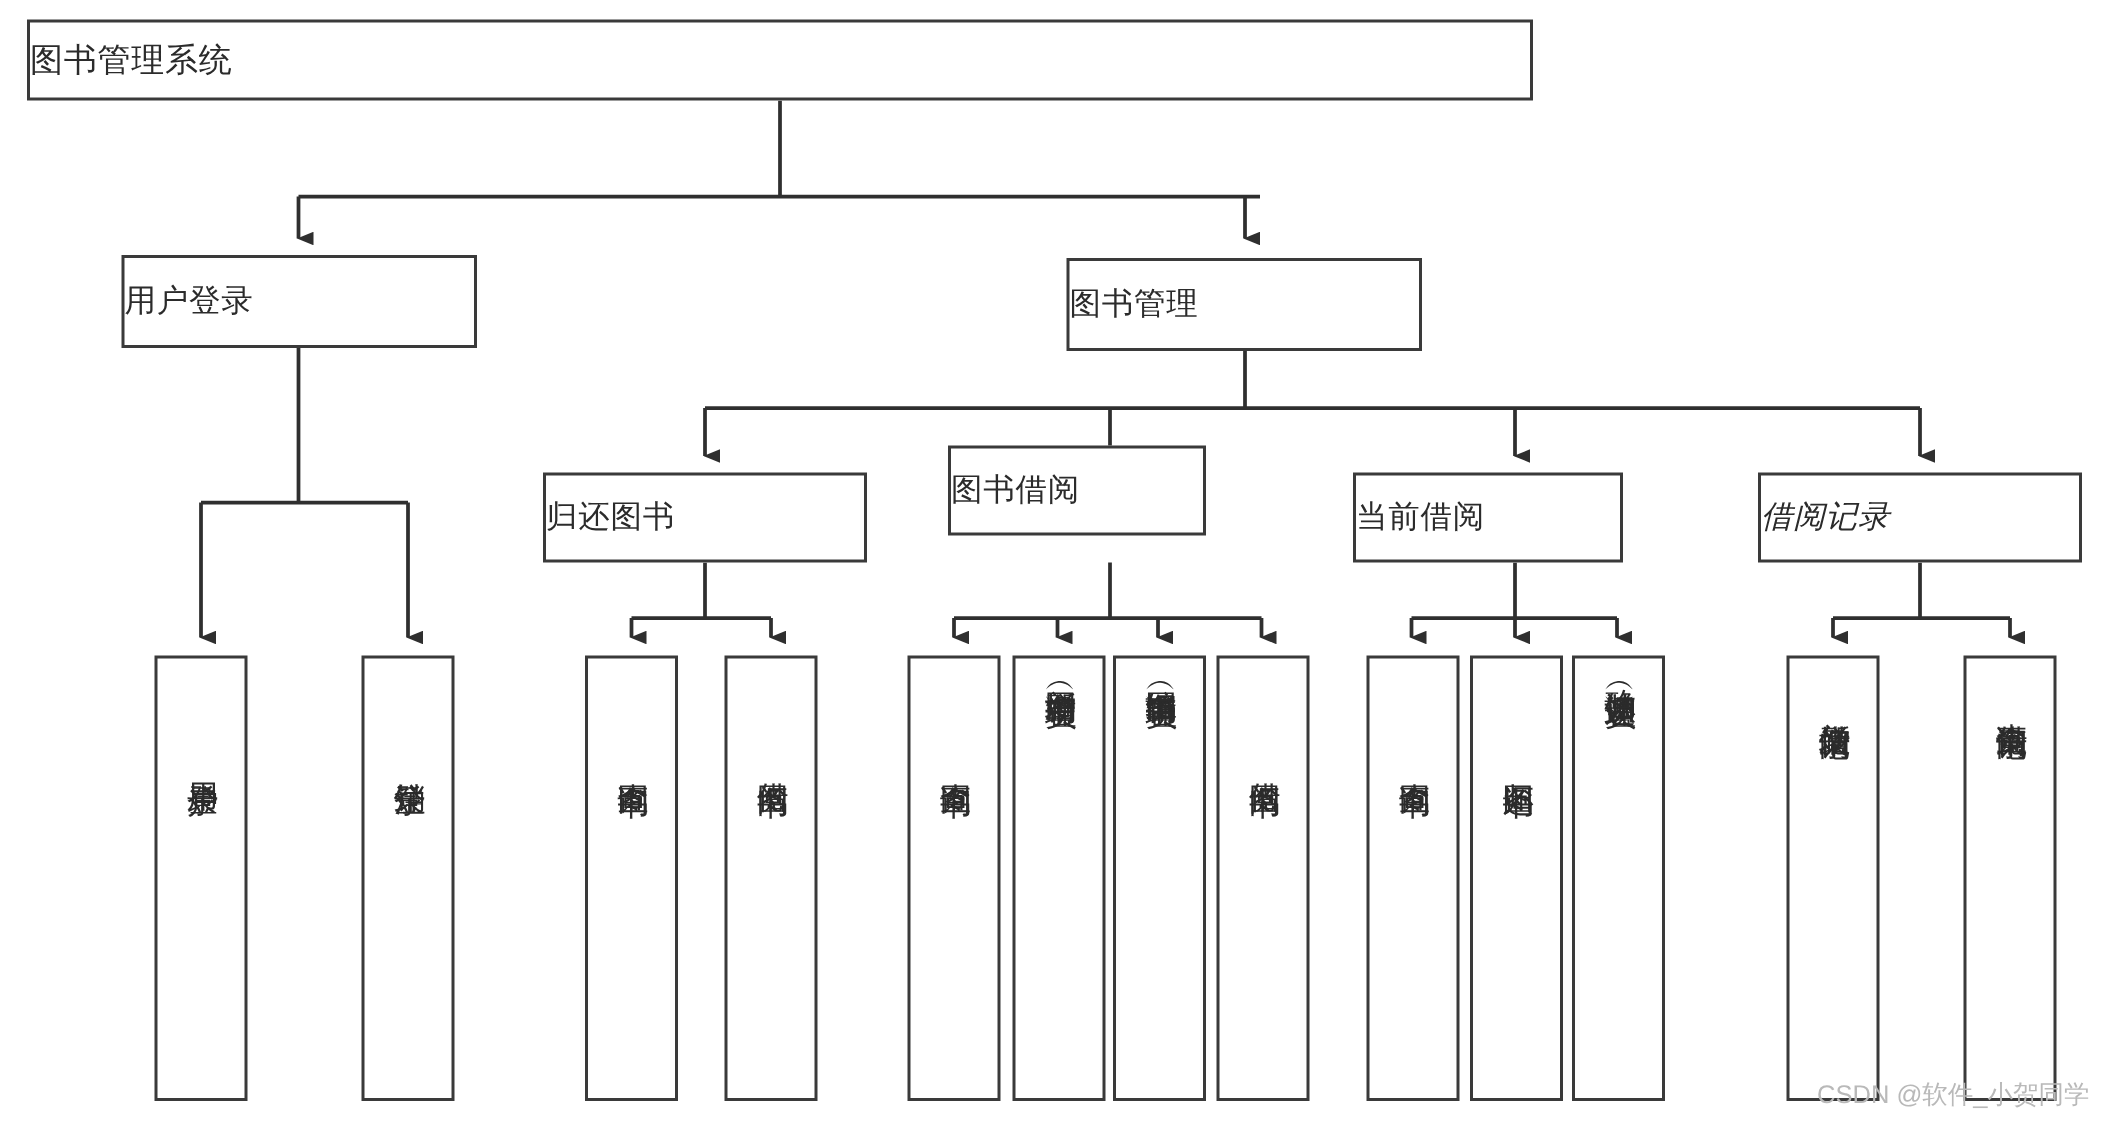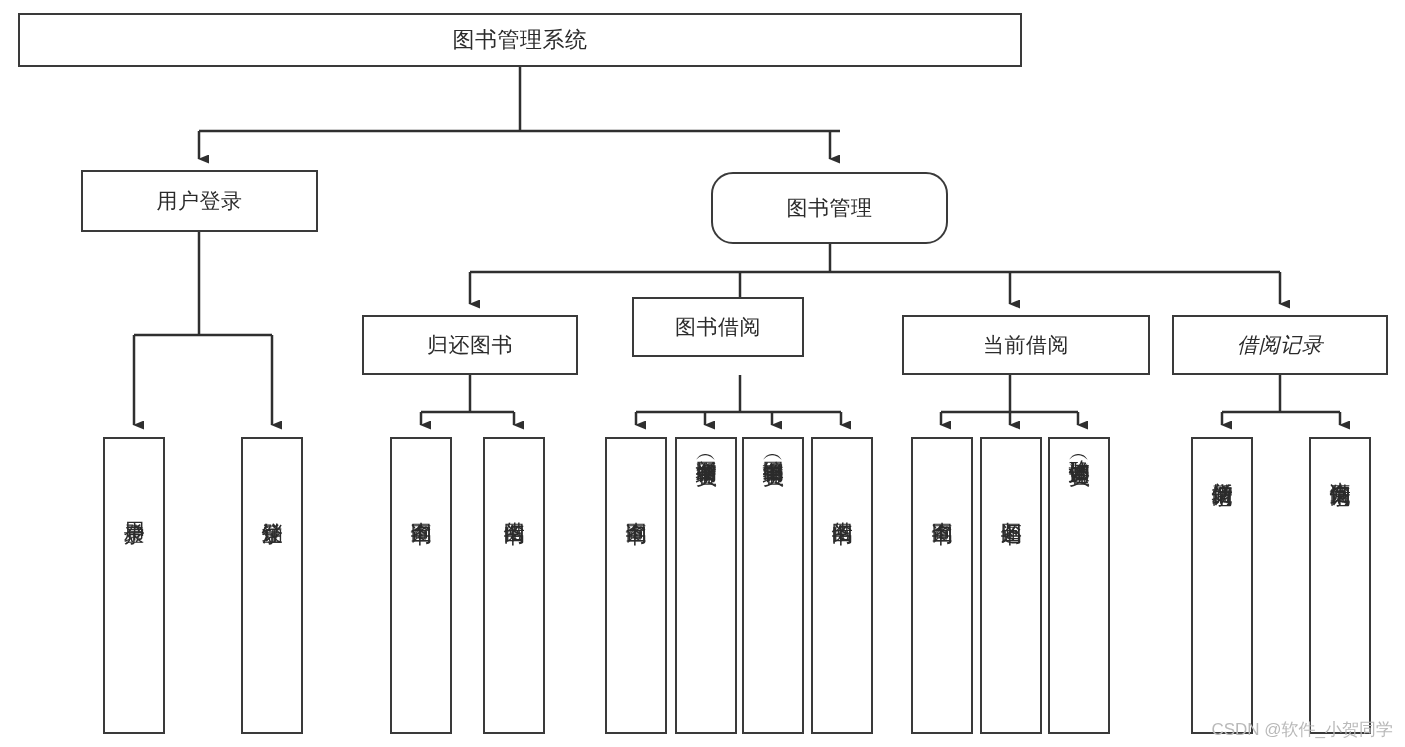--- a/index.html
+++ b/index.html
@@ -25,21 +25,21 @@
     height: 747px;
     pointer-events: none;
   }
   .node {
     position: absolute;
     box-sizing: border-box;
     background: #ffffff;
     border: 2px solid #3a3a3a;
     display: flex;
     align-items: center;
-    justify-content: center;
+    justify-content: flex-start;
     color: #2b2b2b;
     z-index: 2;
   }
   .node-label {
     display: block;
     text-align: center;
     line-height: 1.18;
     color: #2b2b2b;
   }
   .h-node .node-label {
@@ -130,33 +130,33 @@
   </svg>
 
   <div class="node root h-node" style="left:18px; top:13px; width:1004px; height:54px;">
     <span class="node-label">图书管理系统</span>
   </div>
 
   <div class="node h-node" style="left:81px; top:170px; width:237px; height:62px;">
     <span class="node-label">用户登录</span>
   </div>
 
-  <div class="node h-node" style="left:711px; top:172px; width:237px; height:72px;border-radius:22px;">
+  <div class="node h-node" style="left:711px; top:172px; width:237px; height:62px;">
     <span class="node-label">图书管理</span>
   </div>
 
   <div class="node h-node" style="left:362px; top:315px; width:216px; height:60px;">
     <span class="node-label">归还图书</span>
   </div>
 
   <div class="node h-node" style="left:632px; top:297px; width:172px; height:60px;">
     <span class="node-label">图书借阅</span>
   </div>
 
-  <div class="node h-node" style="left:902px; top:315px; width:248px; height:60px;">
+  <div class="node h-node" style="left:902px; top:315px; width:180px; height:60px;">
     <span class="node-label">当前借阅</span>
   </div>
 
   <div class="node h-node" style="left:1172px; top:315px; width:216px; height:60px;font-style:italic;">
     <span class="node-label">借阅记录</span>
   </div>
 
   <div class="node v-node" style="left:103px; top:437px; width:62px; height:297px; padding-top:66px;">
     <span class="node-label">用户登录</span>
   </div>

